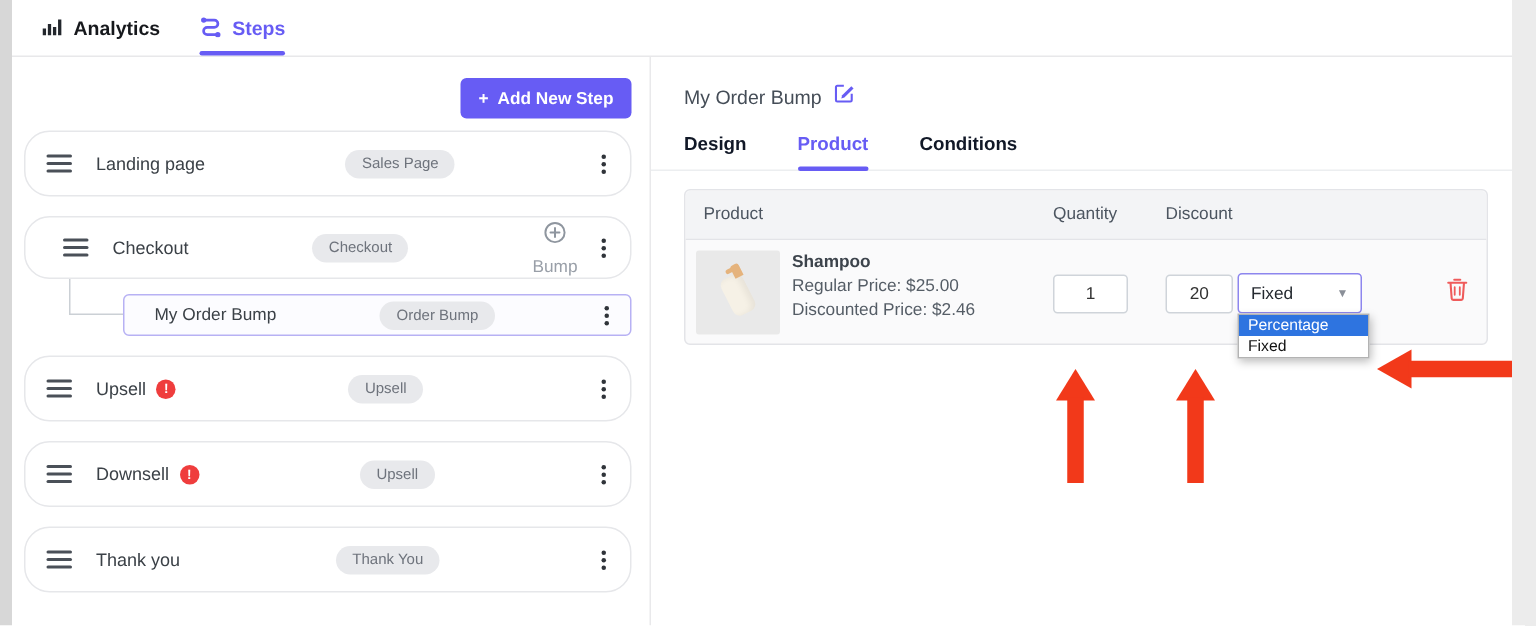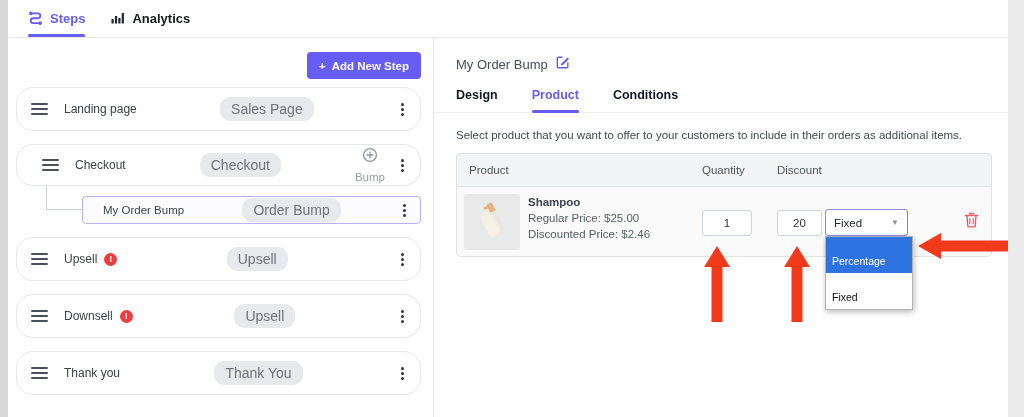--- a/index.html
+++ b/index.html
@@ -23,21 +23,21 @@
   
   .left { position:absolute; left:8px; top:38px; width:425px; bottom:0; background:#fff; padding:14px 12px 0 8px; }
   .add-btn { display:flex; align-items:center; gap:6px; margin-left:auto; height:27px; padding:0 12px;
              background:var(--c-accent,#675CF4); color:#fff; border:none; border-radius:4px;
              font-family:inherit; font-size:11.5px; font-weight:600; cursor:pointer; }
   .cards { margin-top:8px; }
   .card { display:flex; align-items:center; height:44px; border:1px solid #e6e7ea; border-radius:17px;
           background:#fff; padding:0 12px 0 14px; margin-bottom:13px; }
   .card .label { font-size:12px; color:#3b4147; margin-left:16px; display:flex; align-items:center; gap:7px; }
   .flex1 { flex:1; }
-  .badge { background:var(--c-badge-bg,#e8e9ec); color:#6e737c; font-size:14px; padding:4px 11px;
+  .badge { background:var(--c-badge-bg,#e8e9ec); color:#6e737c; font-size:10px; padding:4px 11px;
            border-radius:10px; white-space:nowrap; }
   .drag { display:flex; flex-direction:column; gap:3px; width:17px; cursor:grab; }
   .drag span { height:2px; background:#4a5058; border-radius:1px; }
   .kebab { display:flex; flex-direction:column; gap:2px; padding:3px 4px; cursor:pointer; }
   .kebab i { width:3px; height:3px; border-radius:50%; background:#30343a; }
   .warn { width:13px; height:13px; border-radius:50%; background:#ef3d3d; color:#fff; font-size:9px;
           font-weight:700; display:flex; align-items:center; justify-content:center; }
   .bump-btn { display:flex; align-items:center; gap:6px; color:#999fa8; font-size:11.5px; cursor:pointer; margin-right:12px;flex-direction:column; }
 
   .checkout-group { position:relative; margin-bottom:13px; }
@@ -82,57 +82,57 @@
   .num-input { position:absolute; top:23px; height:26px; border:1px solid #cfd4da; border-radius:3px;
                background:#fff; font-family:inherit; font-size:11.5px; color:#333; text-align:center; }
   .qty-input { left:245px; width:50px; }
   .disc-input { left:320px; width:45px;text-align:center; }
   .select { position:absolute; left:368px; top:22px; width:83px; height:27px; background:#fff;
             border:1px solid #8d86ee; border-radius:3px; display:flex; align-items:center;
             padding:0 8px; font-size:11.5px; color:#24292f; cursor:pointer; }
   .select .chev { margin-left:auto; font-size:8px; color:#8a8f98; }
   .dropdown { position:absolute; left:368px; top:49px; width:88px; background:#fff;
               border:1px solid #b3b3b3; box-shadow:1px 2px 6px rgba(0,0,0,.28); z-index:6; }
-  .dropdown .opt { font-size:10.5px; color:#111; padding:18px 6px; height:14px; line-height:12px; cursor:pointer; }
+  .dropdown .opt { font-size:10.5px; color:#111; padding:1px 6px; height:14px; line-height:12px; cursor:pointer; }
   .dropdown .opt.hl { background:var(--c-dropdown-highlight,#2E74E0); color:#fff; }
   .trash { position:absolute; left:507px; top:25px; width:15px; height:16px; cursor:pointer; }
 
   
   .arrows { position:absolute; left:0; top:0; width:1024px; height:417px; pointer-events:none; z-index:10; }
 </style>
 </head>
 <body>
 
 <div class="page">
   <div class="edge-left"></div>
   <div class="edge-right"></div>
 
   <header class="topbar">
-    <div class="tab active">
-      <span>
-        <svg width="15" height="15" viewBox="0 0 16 16">
-          <path d="M4.5 3.6h6a2.6 2.6 0 010 5.2h-5a2.6 2.6 0 000 5.2h6" fill="none" stroke="#675CF4" stroke-width="1.9" stroke-linecap="round"></path>
-          <circle cx="3" cy="3.6" r="1.9" fill="#675CF4"></circle>
-          <circle cx="13" cy="14" r="1.9" fill="#675CF4"></circle>
-        </svg>
-      </span>
-      <span>Steps</span>
-    </div>
     <div class="tab">
       <span>
         <svg width="14" height="14" viewBox="0 0 14 14">
           <g fill="#23272d">
             <rect x="0.5" y="9" width="2.2" height="4.5"></rect>
             <rect x="3.9" y="6" width="2.2" height="7.5"></rect>
             <rect x="7.3" y="8" width="2.2" height="5.5"></rect>
             <rect x="10.7" y="3" width="2.2" height="10.5"></rect>
           </g>
         </svg>
       </span>
       <span>Analytics</span>
+    </div>
+    <div class="tab active">
+      <span>
+        <svg width="15" height="15" viewBox="0 0 16 16">
+          <path d="M4.5 3.6h6a2.6 2.6 0 010 5.2h-5a2.6 2.6 0 000 5.2h6" fill="none" stroke="#675CF4" stroke-width="1.9" stroke-linecap="round"></path>
+          <circle cx="3" cy="3.6" r="1.9" fill="#675CF4"></circle>
+          <circle cx="13" cy="14" r="1.9" fill="#675CF4"></circle>
+        </svg>
+      </span>
+      <span>Steps</span>
     </div>
   </header>
 
   <aside class="left">
     <button class="add-btn">
       <span>+</span>
       <span>Add New Step</span>
     </button>
 
     <div class="cards">
@@ -264,21 +264,20 @@
         </svg>
       </span>
     </div>
 
     <div class="tabs-row">
       <div class="ptab">Design</div>
       <div class="ptab active">Product</div>
       <div class="ptab">Conditions</div>
     </div>
 
-    <div class="desc">Select product that you want to offer to your customers to include in their orders as additional items.</div>
 
     <div class="ptable">
       <div class="thead">
         <span class="th-product">Product</span>
         <span class="th-qty">Quantity</span>
         <span class="th-discount">Discount</span>
       </div>
       <div class="trow">
         <div class="pimg">
           <div class="bottle"></div>

